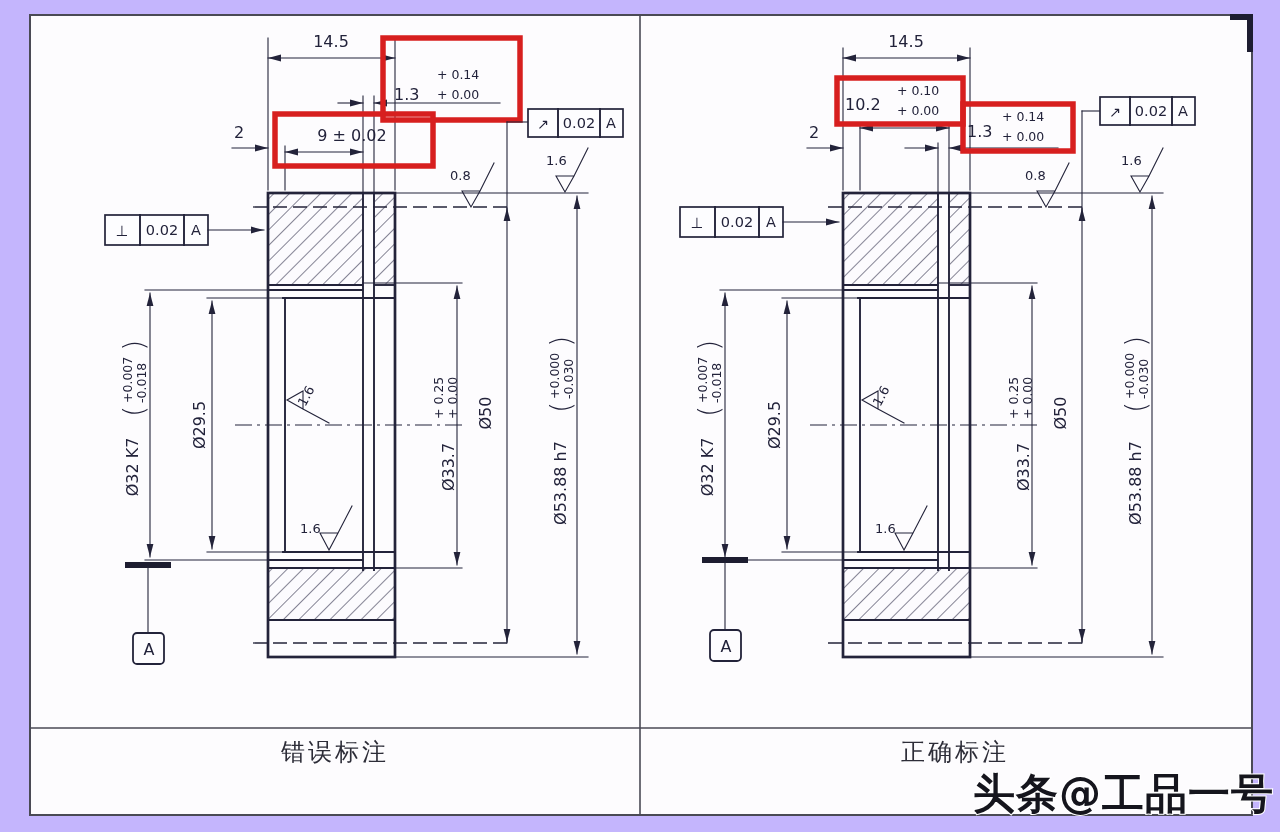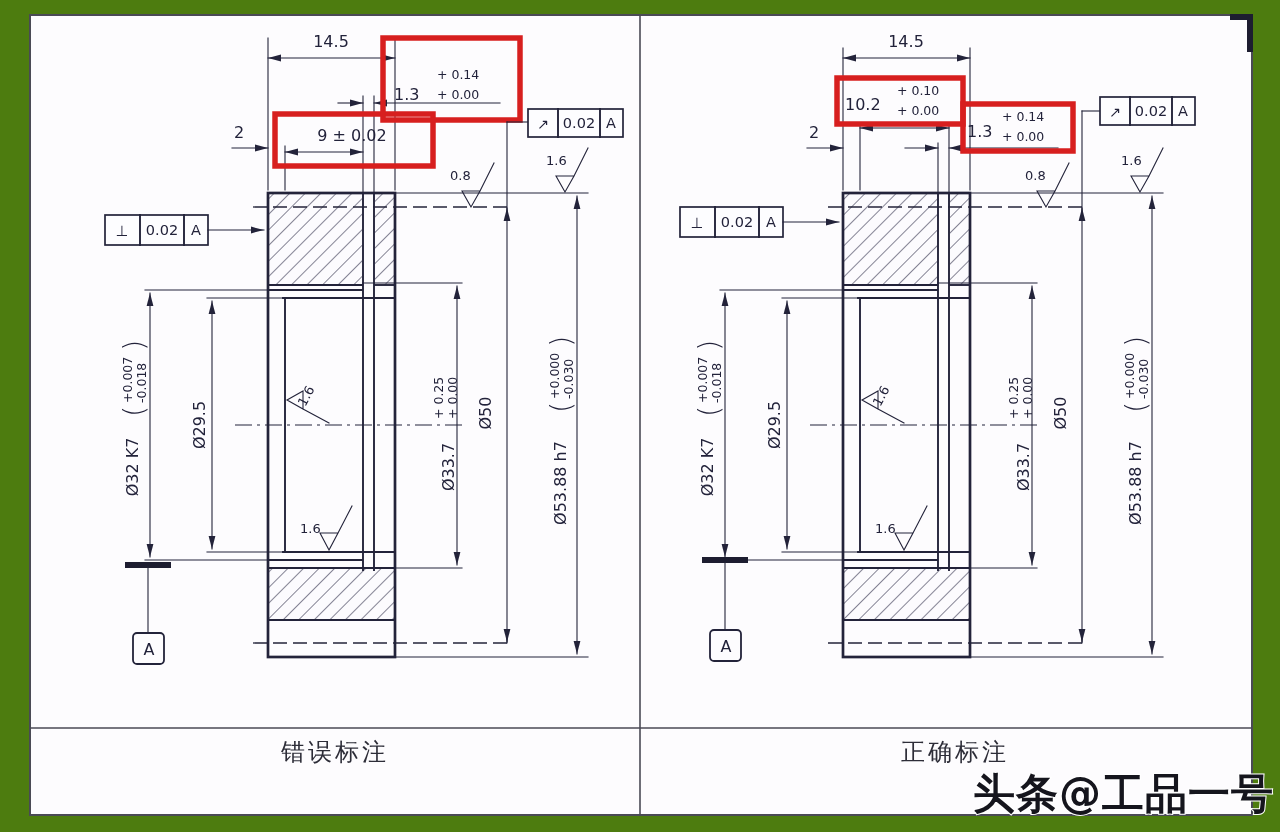--- a/index.html
+++ b/index.html
@@ -1,16 +1,16 @@
 <!DOCTYPE html>
 <html><head>
 <meta charset="utf-8">
 <style>
   html,body{margin:0;padding:0;background:#ffffff;}
-  .stage{position:relative;width:1280px;height:832px;background:#4d7c0f;overflow:hidden;
+  .stage{position:relative;width:1280px;height:832px;background:#c4b5fd;overflow:hidden;
          font-family:"DejaVu Sans",sans-serif;}
   svg{position:absolute;left:0;top:0;}
   svg text{fill:#22223a;font-family:"DejaVu Sans",sans-serif;}
   .t{stroke:#23233a;stroke-width:2.7;fill:none;stroke-linecap:square;}
   .m{stroke:#23233a;stroke-width:1.9;fill:none;stroke-linecap:square;}
   .n{stroke:#23233a;stroke-width:1.1;fill:none;stroke-linecap:square;}
   .dash{stroke:#23233a;stroke-width:1.3;fill:none;stroke-dasharray:14 6;}
   .ax{stroke:#23233a;stroke-width:1.1;fill:none;stroke-dasharray:17 5 3 5;}
   .redbox{stroke:#d71f1f;stroke-width:5.5;fill:none;}
   .fcf{stroke:#23233a;stroke-width:1.7;fill:#fdfdff;}

